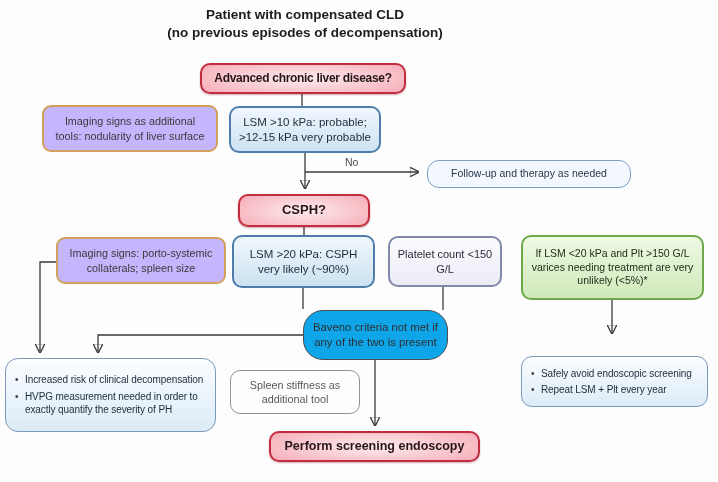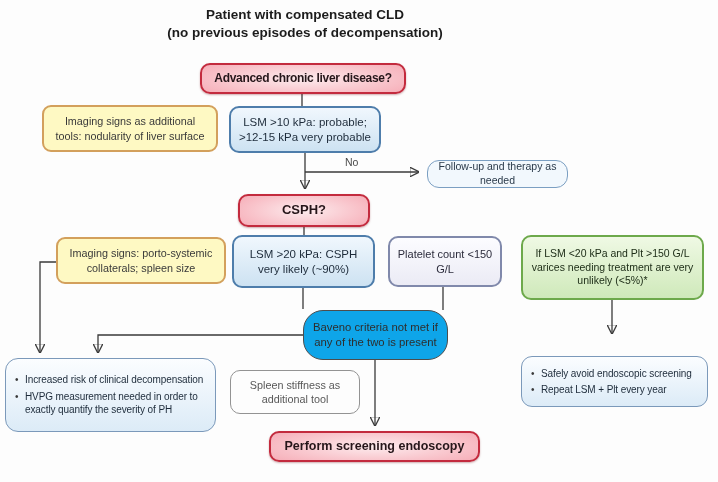--- a/index.html
+++ b/index.html
@@ -15,21 +15,21 @@
     position:absolute;display:flex;align-items:center;justify-content:center;
     text-align:center;box-sizing:border-box;line-height:1.3;
   }
   .pill{
     border:2.6px solid #c32b3e;border-radius:10px;
     background:radial-gradient(ellipse 100% 130% at 50% 50%, #fdecee 0%, #f7b6bf 55%, #ee8593 100%);
     font-weight:bold;color:#26161a;box-shadow:0 1px 2px rgba(120,20,30,.35);
     white-space:nowrap;
   }
   .cream{
-    border:2px solid #d3a05c;border-radius:9px;background:#fef9c3;
+    border:2px solid #d3a05c;border-radius:9px;background:#c4b5fd;
     color:#3a3a3a;font-size:10.8px;padding:3px 8px;
   }
   .blue{
     border:2px solid #4e7dab;border-radius:10px;
     background:linear-gradient(180deg,#f0f7fd 0%,#cde2f2 100%);
     color:#1d2b3a;font-size:11.5px;padding:3px 6px;
   }
   .softblue{
     border:1.6px solid #7b9fc2;border-radius:12px;background:#f2f8fd;
     color:#2a3a4a;font-size:10.5px;padding:2px 6px;
@@ -100,21 +100,21 @@
   </div>
 
   <div class="node cream" style="left:42px;top:105px;width:176px;height:47px;">
     <span>Imaging signs as additional tools: nodularity of liver surface</span>
   </div>
 
   <div class="node blue" style="left:229px;top:106px;width:152px;height:47px;">
     <span>LSM &gt;10 kPa: probable; &gt;12-15 kPa very probable</span>
   </div>
 
-  <div class="node softblue" style="left:427px;top:160px;width:141px;height:28px;">
+  <div class="node softblue" style="left:427px;top:160px;width:204px;height:28px;">
     <span>Follow-up and therapy as needed</span>
   </div>
 
   <span class="edgelabel" style="left:345px;top:156px;">No</span>
 
   <div class="node cream" style="left:56px;top:237px;width:170px;height:47px;">
     <span>Imaging signs: porto-systemic collaterals; spleen size</span>
   </div>
 
   <div class="node pill" style="left:238px;top:194px;width:132px;height:33px;font-size:13px;">

